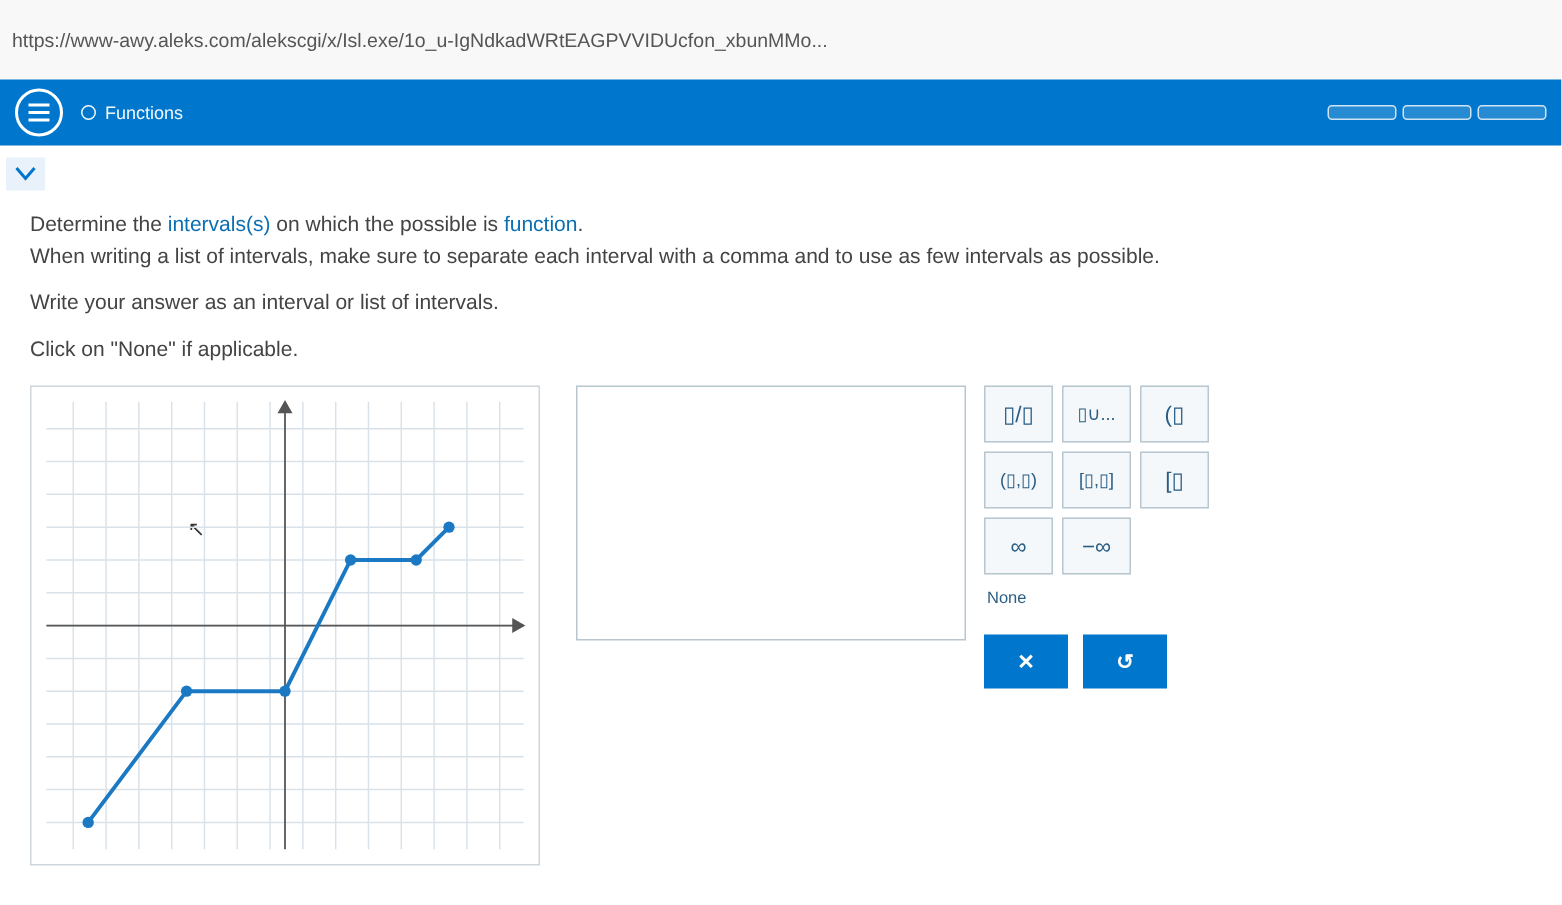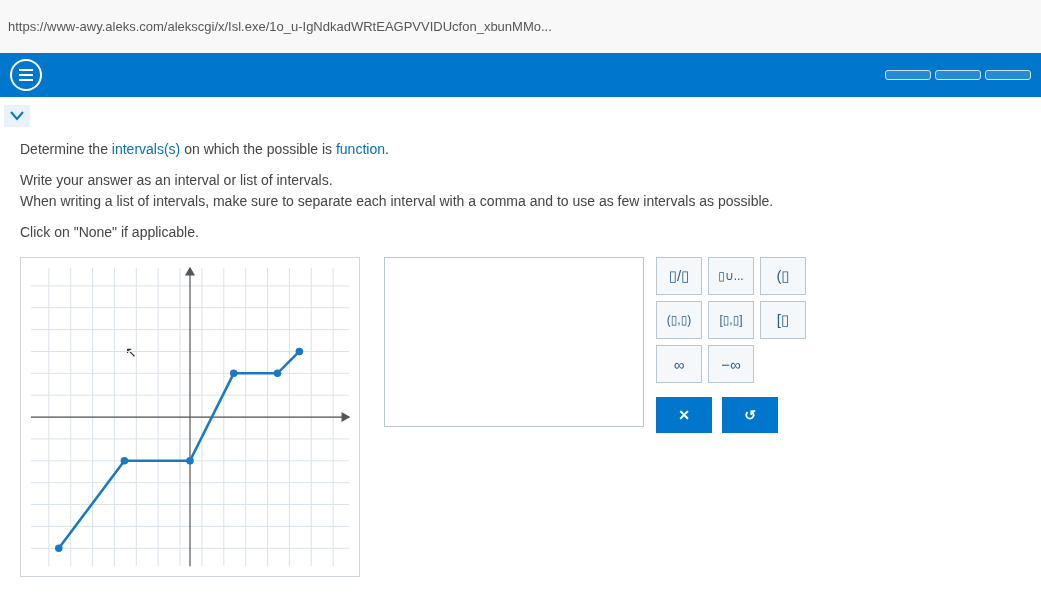--- a/index.html
+++ b/index.html
@@ -38,41 +38,45 @@
 
 <div class="url-bar">https://www-awy.aleks.com/alekscgi/x/Isl.exe/1o_u-IgNdkadWRtEAGPVVIDUcfon_xbunMMo...</div>
 
 <div class="header">
   <div class="menu-icon">
       <span></span>
       <span></span>
       <span></span>
     </div>
   <div class="header-text">
+    <div class="header-cat">
+      <span class="circle"></span>
+      <span>Functions</span>
+    </div>
   </div>
   <div class="progress-bars">
     <div class="seg"></div>
       <div class="seg"></div>
       <div class="seg"></div>
   </div>
 </div>
 
 <div class="chevron">
   <svg width="14" height="10" viewBox="0 0 14 10">
       <path d="M1 1 L7 8 L13 1" fill="none" stroke="#0077cc" stroke-width="2"></path>
     </svg>
 </div>
 
 <div class="content">
   <div class="prompt">
     <p>
       <span>Determine the </span><span class="termlink">intervals(s)</span><span> on which the possible is </span><span class="termlink">function</span><span>.</span>
     </p>
+    <p>When writing a list of intervals, make sure to separate each interval with a comma and to use as few intervals as possible.</p>
     <p style="margin-top:10px">Write your answer as an interval or list of intervals.</p>
-    <p>When writing a list of intervals, make sure to separate each interval with a comma and to use as few intervals as possible.</p>
     <p style="margin-top:10px">Click on "None" if applicable.</p>
   </div>
 
   <div class="work-area">
     <div class="graph-box">
       <span class="cursor-badge">↖</span>
       <svg viewBox="0 0 340 320">
         <g stroke="#d9e2e9" stroke-width="1">
           <line x1="28" y1="10" x2="28" y2="310"></line>
             <line x1="50" y1="10" x2="50" y2="310"></line>
@@ -133,20 +137,21 @@
         </div>
         <div class="palette-row">
           <div class="pal-btn small">(▯,▯)</div>
           <div class="pal-btn small">[▯,▯]</div>
           <div class="pal-btn">[▯</div>
         </div>
         <div class="palette-row">
           <div class="pal-btn">∞</div>
           <div class="pal-btn">−∞</div>
         </div>
+        <div class="none-btn">None</div>
         <div class="action-row">
           <div class="action-btn">✕</div>
           <div class="action-btn">↺</div>
         </div>
       </div>
     </div>
   </div>
 </div>
 
 </body></html>

